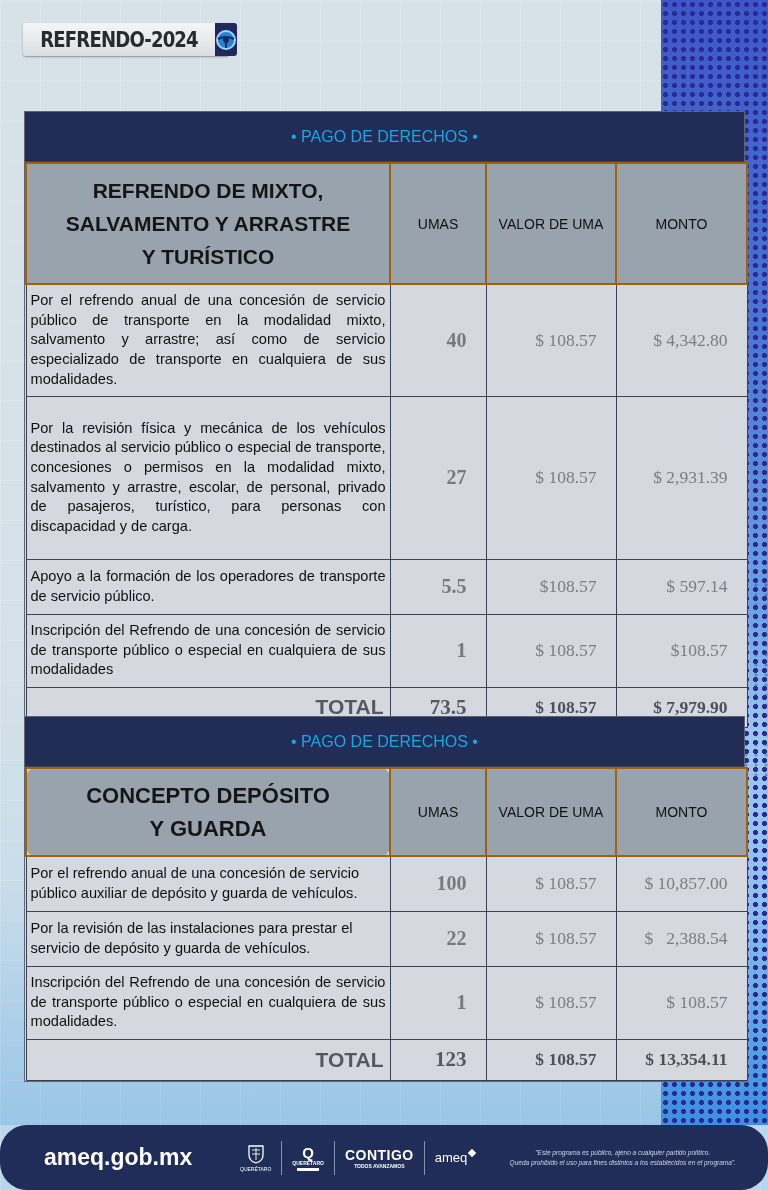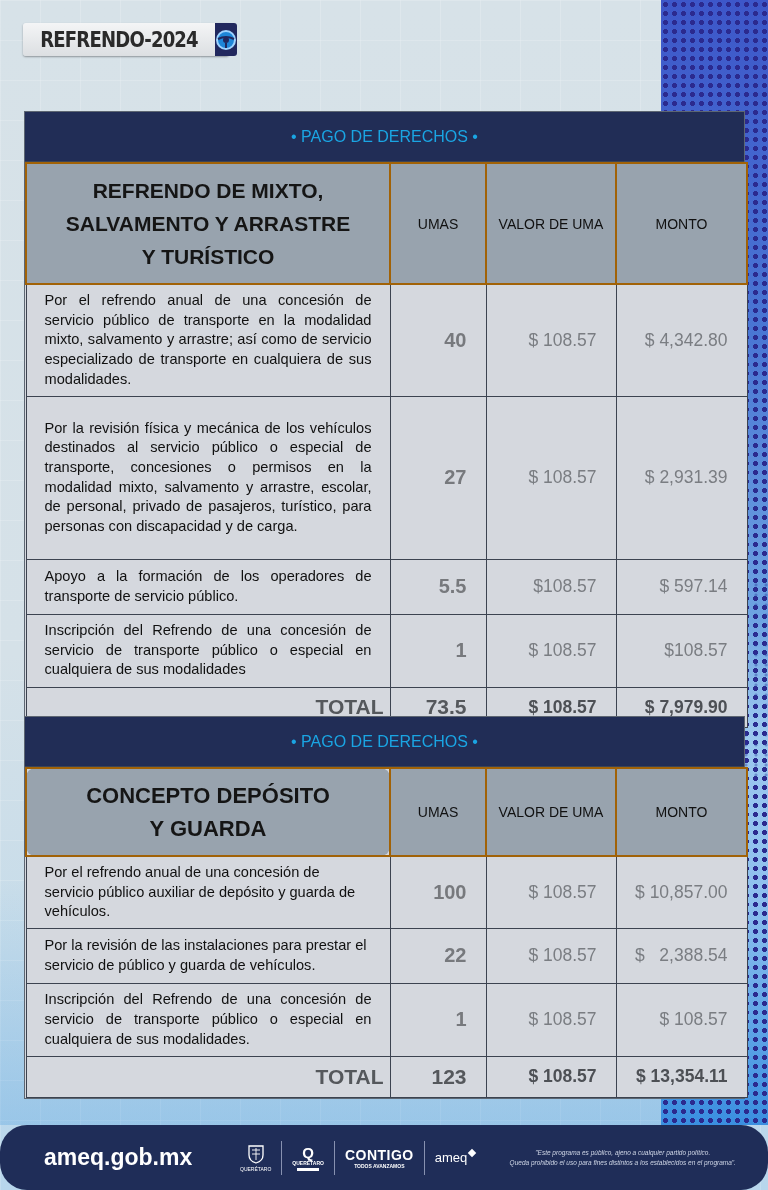--- a/index.html
+++ b/index.html
@@ -73,24 +73,24 @@
     background: #98a3ae; color: #111; font-weight: normal;
     border: 2px solid #a16207; font-size: 14px;
   }
   th.title-cell { font-size: 21px; line-height: 33px; padding: 10px 6px; font-weight: bold; color: #151515; }
   th.title-cell.t2 { font-size: 22px; border-radius: 9px; }
   td {
     border: 1px solid #3c4350; background: #d5d8de; vertical-align: middle;
   }
   td.desc {
     font-size: 14.6px; line-height: 19.6px; color: #111; text-align: justify;
-    padding: 6px 18px;
+    padding: 6px 4px;
   }
   td.num {
-    text-align: right; color: #7a7d82; font-size: 17.5px; padding-right: 19px;
+    text-align: right; color: #7a7d82; font-size: 17.5px; padding-right: 19px; font-family: Liberation Serif, serif;
   }
   td.umas { font-size: 20px; font-weight: bold; color: #77797d; }
   td.total-label { text-align: right; font-size: 21px; font-weight: bold; color: #55585c; padding-right: 6px; }
   td.total-val { color: #4d5055; font-weight: bold; }
   td.total-umas { font-size: 21px; color: #55585c; font-weight: bold; }
 
   
   .footer {
     position: absolute; left: 0; top: 1125px; width: 768px; height: 65px;
     background: #1f2d58; display: flex; align-items: center; border-radius: 27px;
@@ -196,21 +196,21 @@
       <th>VALOR DE UMA</th>
       <th>MONTO</th>
     </tr>
     <tr style="height:55px">
       <td class="desc" style="text-align:left">Por el refrendo anual de una concesión de servicio público auxiliar de depósito y guarda de vehículos.</td>
       <td class="num umas">100</td>
       <td class="num">$ 108.57</td>
       <td class="num">$ 10,857.00</td>
     </tr>
     <tr style="height:55px">
-      <td class="desc" style="text-align:left">Por la revisión de las instalaciones para prestar el servicio de público y guarda de vehículos.</td>
+      <td class="desc" style="text-align:left">Por la revisión de las instalaciones para prestar el servicio de depósito y guarda de vehículos.</td>
       <td class="num umas">22</td>
       <td class="num">$ 108.57</td>
       <td class="num" style="white-space:pre">$   2,388.54</td>
     </tr>
     <tr style="height:73px">
       <td class="desc">Inscripción del Refrendo de una concesión de servicio de transporte público o especial en cualquiera de sus modalidades.</td>
       <td class="num umas">1</td>
       <td class="num">$ 108.57</td>
       <td class="num">$ 108.57</td>
     </tr>

